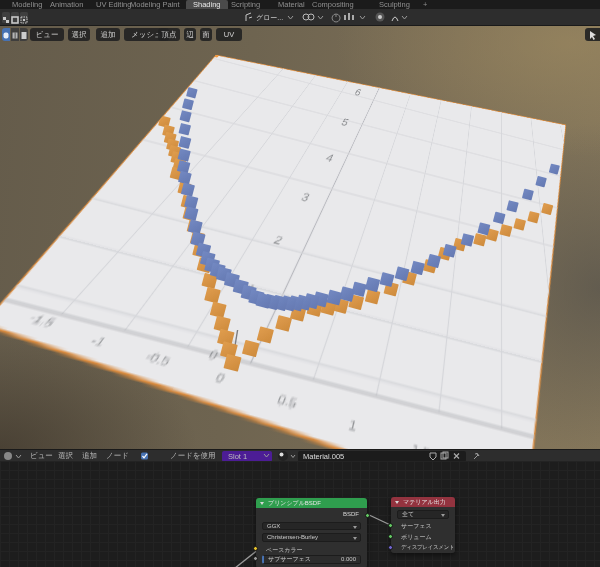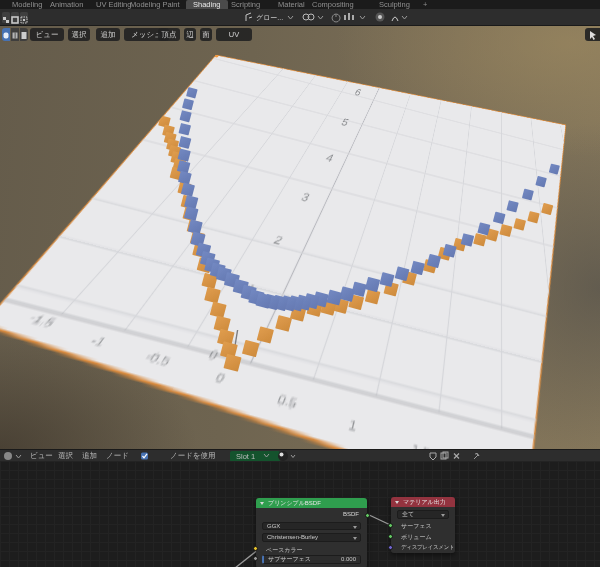--- a/index.html
+++ b/index.html
@@ -238,49 +238,50 @@
     <div class="mi" style="left:20px;border-radius:0 3px 3px 0"><svg width="8" height="13">
           <rect x="1.5" y="3" width="5" height="7" fill="#ccc"></rect>
         </svg></div>
     <div class="hb" style="left:30px;width:34px">ビュー</div>
     <div class="hb" style="left:68px;width:22px">選択</div>
     <div class="hb" style="left:96px;width:24px">追加</div>
     <div class="hb" style="left:124px;width:45px">メッシュ</div>
     <div class="hb" style="left:158px;width:22px">頂点</div>
     <div class="hb" style="left:184px;width:12px">辺</div>
     <div class="hb" style="left:200px;width:12px">面</div>
-    <div class="hb" style="left:216px;width:36px">UV</div>
+    <div class="hb" style="left:216px;width:26px">UV</div>
     <div class="hb" style="left:585px;width:15px;border-radius:3px 0 0 3px"><svg width="12" height="13">
           <path d="M3 3 L9 7 L6 8 L8 11 L6.5 12 L5 9 L3 11 Z" fill="#ddd"></path>
         </svg></div>
   </div>
 </div>
 <div class="sh">
   <svg width="26" height="12" style="position:absolute;left:2px;top:0">
       <circle cx="6" cy="6" r="4" fill="#888"></circle>
       <path d="M14 5 l2.5 3 2.5 -3" stroke="#999" fill="none"></path>
     </svg>
   <span style="left:30px">ビュー</span>
     <span style="left:58px">選択</span>
     <span style="left:82px">追加</span>
     <span style="left:106px">ノード</span>
   <svg width="10" height="12" style="position:absolute;left:140px;top:0">
       <rect x="1" y="2.5" width="7" height="7" rx="1.5" fill="#4772b3"></rect>
       <path d="M2.5 6 l1.5 1.8 L7 3.8" stroke="#fff" stroke-width="1.2" fill="none"></path>
     </svg>
   <span style="left:170px">ノードを使用</span>
-  <span style="left:230px;width:50px;height:11px;top:0.5px;background:#14532d;border-radius:2px;padding-left:6px">Slot 1</span>
+  <span style="left:222px;width:50px;height:11px;top:0.5px;background:#4c1d95;border-radius:2px;padding-left:6px">Slot 1</span>
   <svg width="10" height="12" style="position:absolute;left:262px;top:0">
       <path d="M2 4 l2.5 3 2.5 -3" stroke="#999" fill="none"></path>
     </svg>
   <svg width="22" height="12" style="position:absolute;left:276px;top:0">
       <circle cx="7" cy="6" r="5" fill="#222"></circle>
       <circle cx="5.5" cy="4.5" r="2" fill="#ddd"></circle>
       <path d="M15 5 l2 2.5 2 -2.5" stroke="#999" fill="none"></path>
     </svg>
+  <span style="left:298px;width:168px;height:11px;top:0.5px;background:#1c1c1c;border-radius:2px;padding-left:5px;color:#ddd">Material.005</span>
   <svg width="70" height="12" style="position:absolute;left:426px;top:0">
     <path d="M4 3 h6 v4 l-3 3 l-3 -3 Z" fill="none" stroke="#aaa"></path>
     <rect x="15" y="3" width="5" height="6" fill="none" stroke="#aaa"></rect>
       <rect x="17" y="2" width="5" height="6" fill="none" stroke="#aaa"></rect>
     <path d="M28 3.5 l5 5 M33 3.5 l-5 5" stroke="#aaa" stroke-width="1.2"></path>
     <path d="M48 9 L52 5 M50 3 l3 3 M49 4 q3 -2 4 2" stroke="#999" fill="none"></path>
   </svg>
 </div>
 <div class="ne">
     <div class="ngrid"></div>

